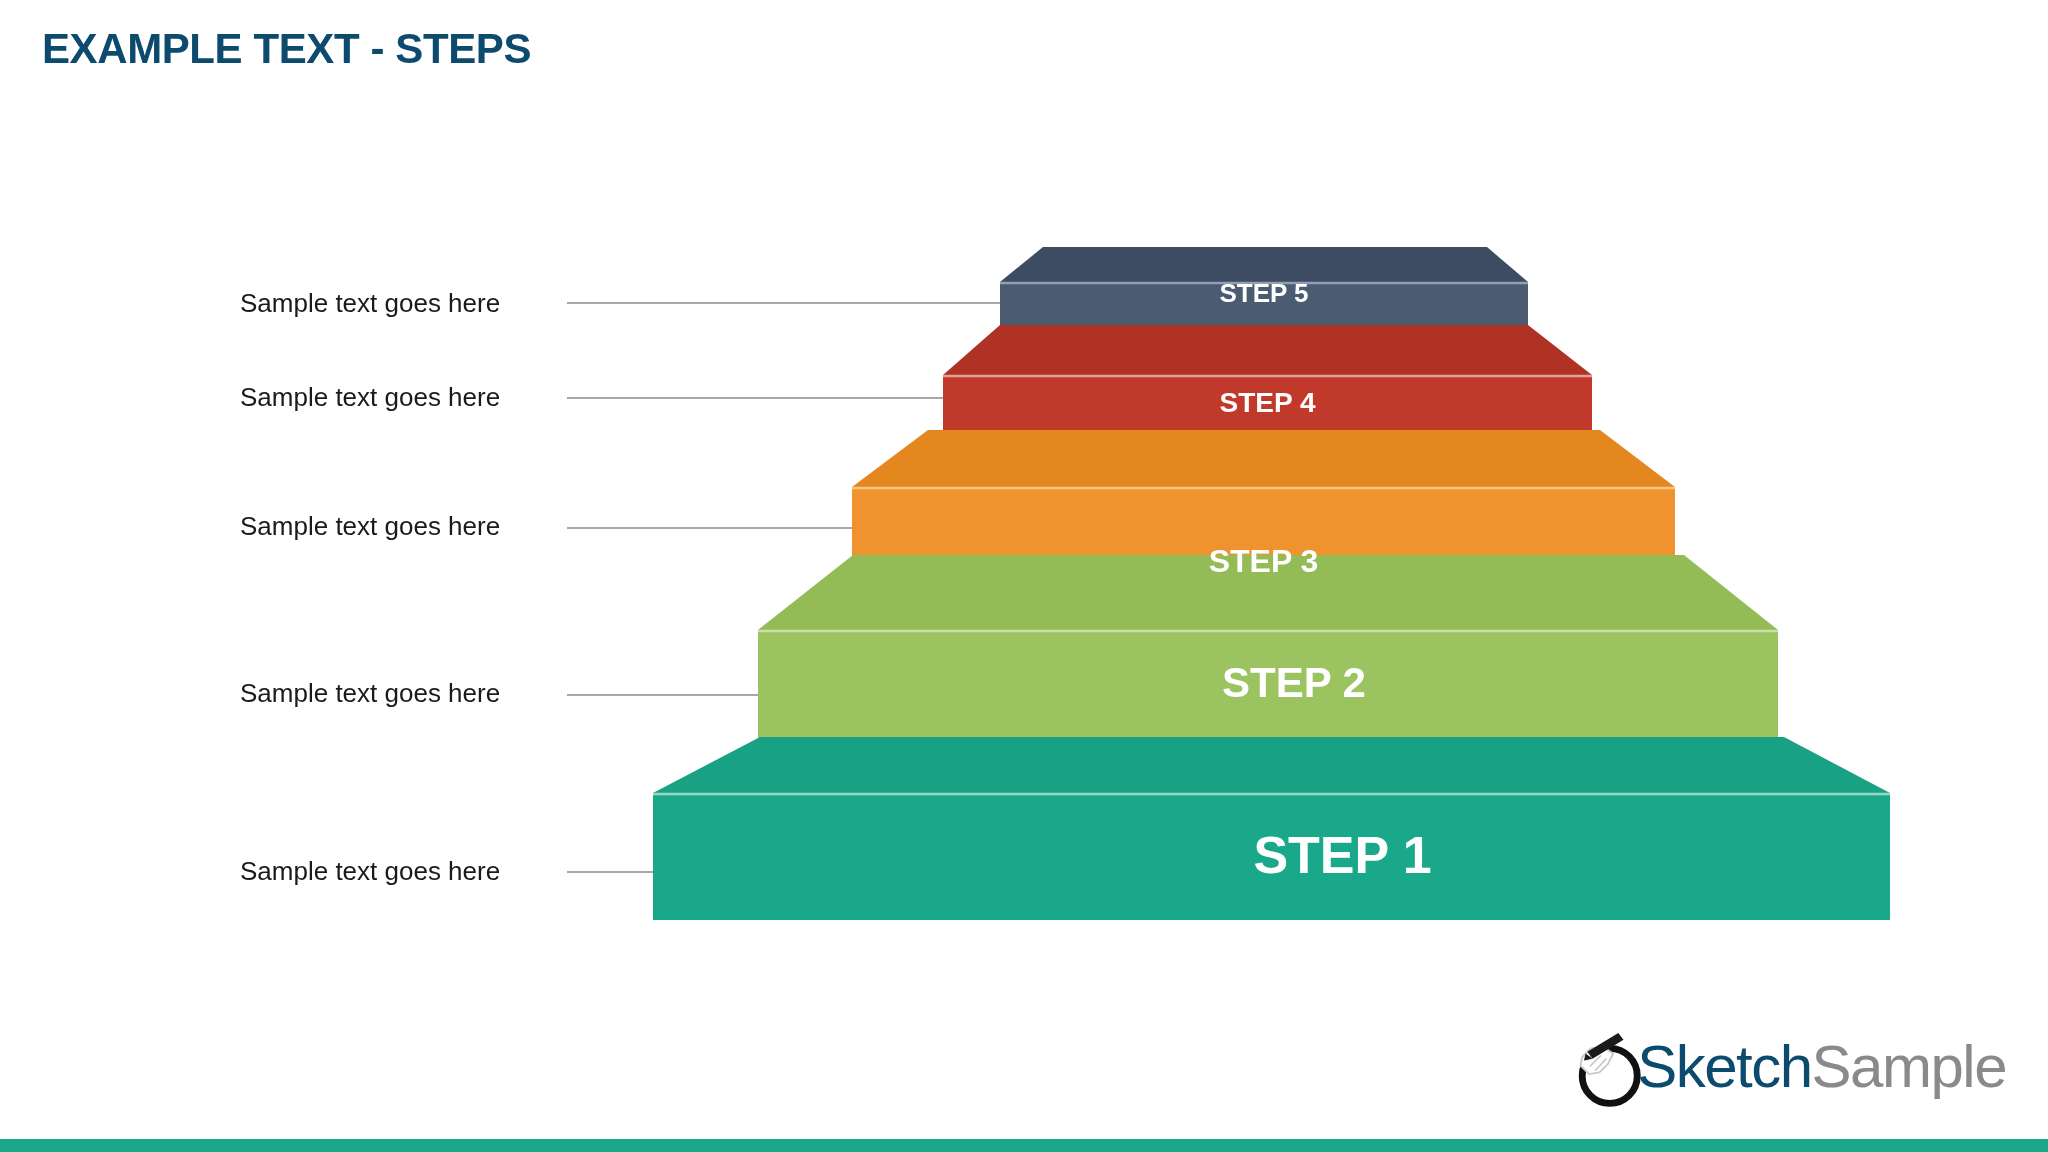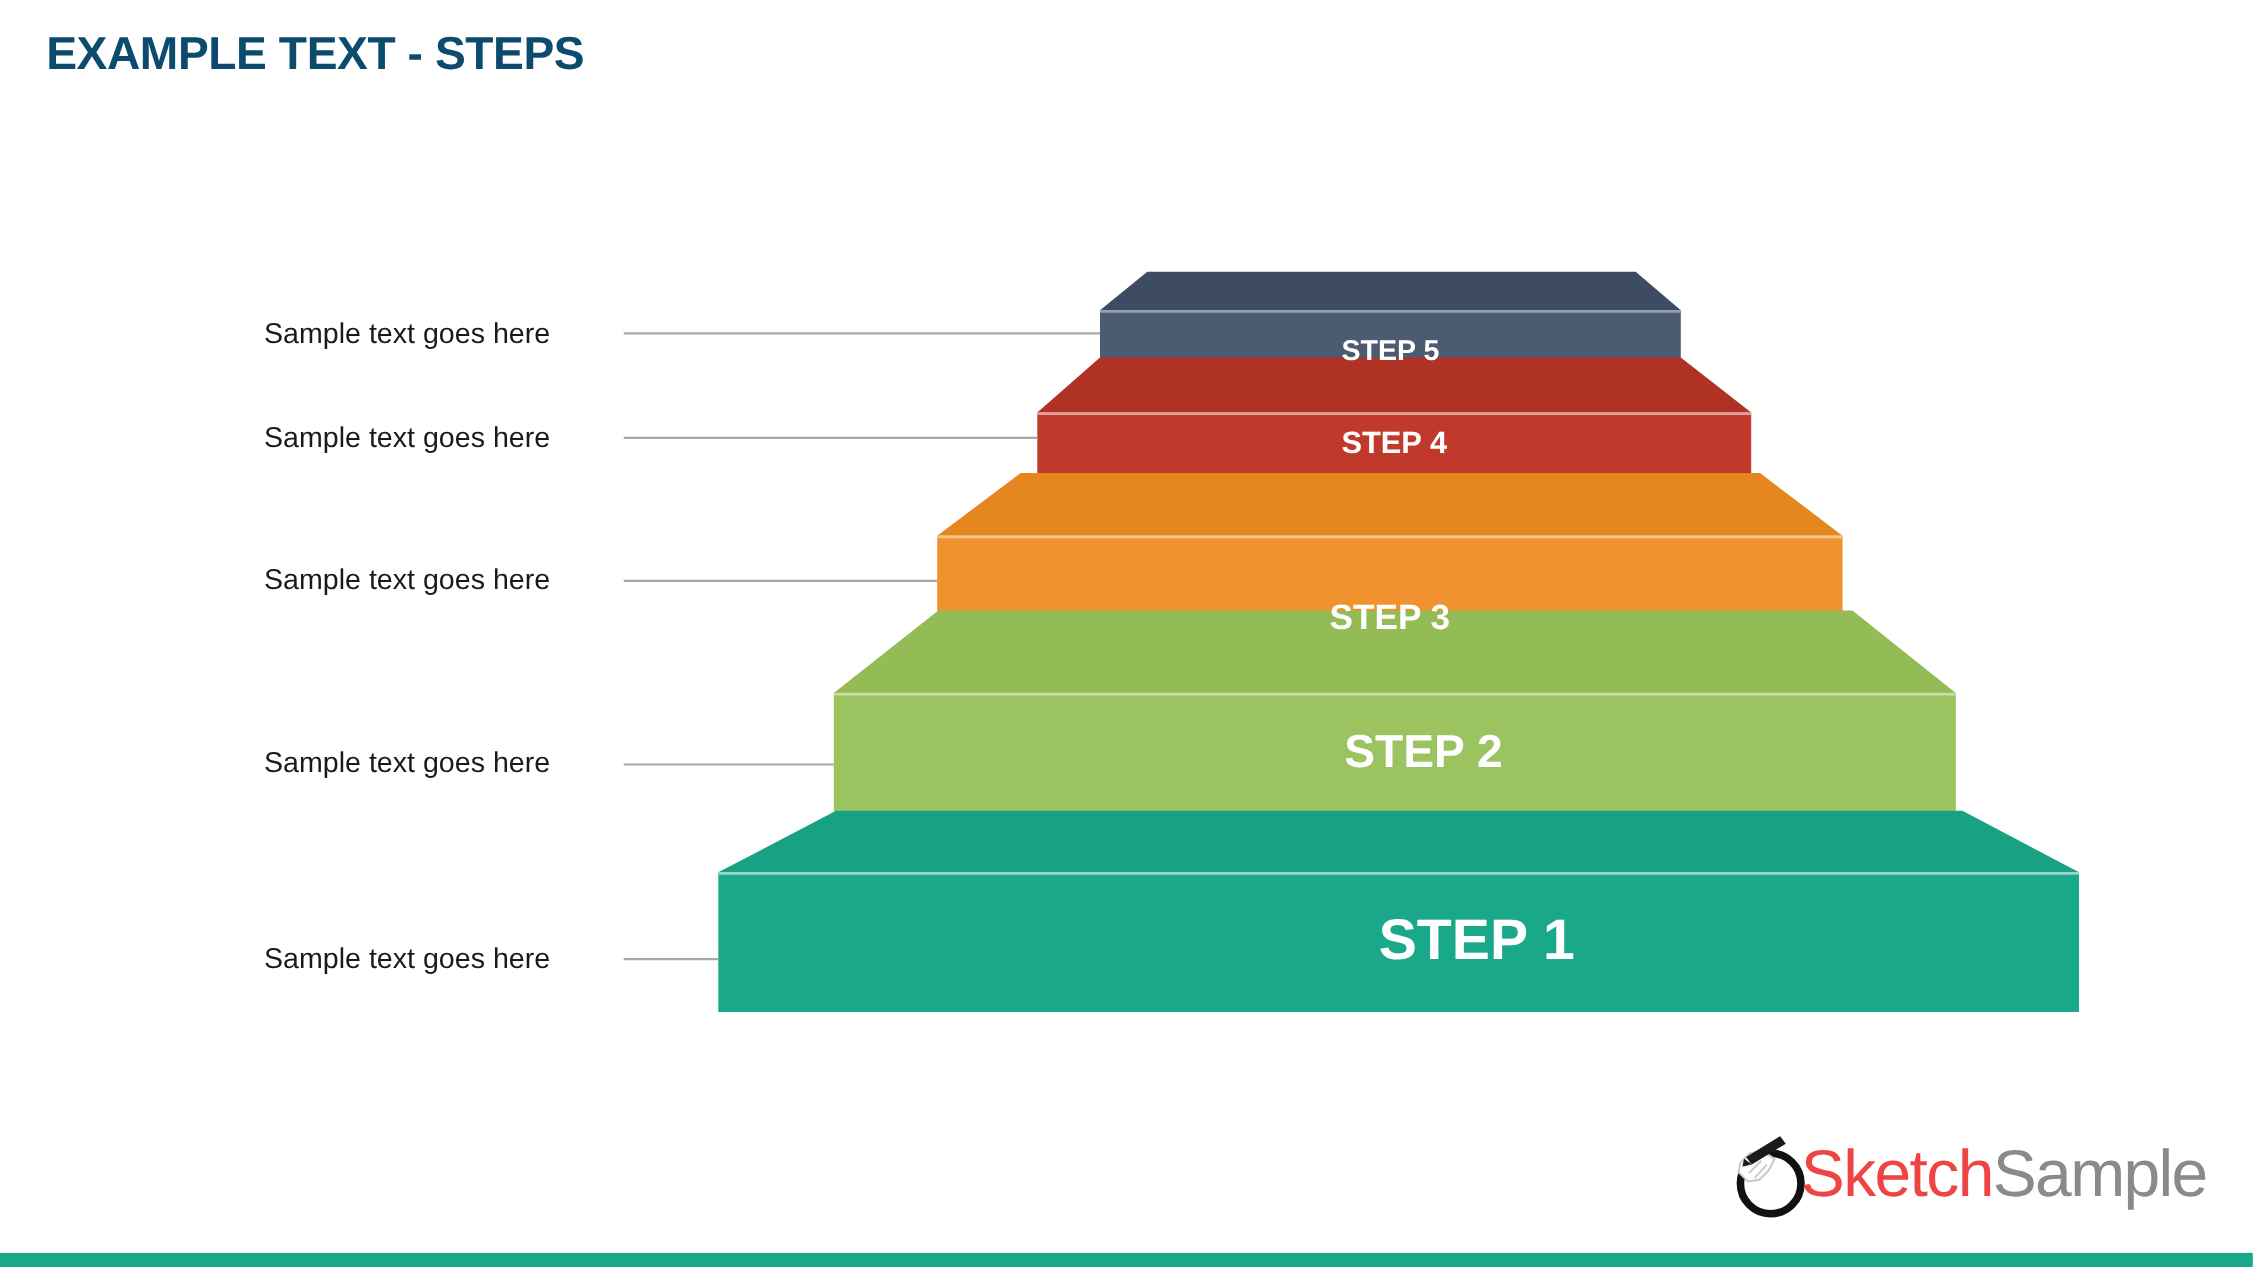--- a/index.html
+++ b/index.html
@@ -101,21 +101,21 @@
     top: 2px;
   }
   #logo-wordmark {
     font-family: "Liberation Sans", sans-serif;
     font-size: 60px;
     letter-spacing: -1.5px;
     line-height: 1;
     position: relative;
     left: -18px;
   }
-  #logo-sketch { color: #ef4444; }
+  #logo-sketch { color: #0c4a6e; }
   #logo-bubble { color: #8a8a8a; }
 
   
   #bottom-bar {
     position: absolute;
     left: 0;
     bottom: 0;
     width: 2048px;
     height: 13px;
     background: #1aa88b;
@@ -162,21 +162,21 @@
       <line x1="567" y1="872" x2="653" y2="872" stroke="#a8a8a8" stroke-width="2"></line>
     </svg>
   <div id="captions-layer">
       <div class="step-caption" style="left: 207px; top: 290px;">Sample text goes here</div>
       <div class="step-caption" style="left: 207px; top: 384px;">Sample text goes here</div>
       <div class="step-caption" style="left: 207px; top: 513px;">Sample text goes here</div>
       <div class="step-caption" style="left: 207px; top: 680px;">Sample text goes here</div>
       <div class="step-caption" style="left: 207px; top: 858px;">Sample text goes here</div>
     </div>
   <div id="labels-layer">
-      <div class="step-label" style="left: 1000px; width: 528px; font-size: 26px; top: 305px;">STEP 5</div>
+      <div class="step-label" style="left: 1000px; width: 528px; font-size: 26px; top: 280px;">STEP 5</div>
       <div class="step-label" style="left: 943px; width: 649px; font-size: 28px; top: 388.94px;">STEP 4</div>
       <div class="step-label" style="left: 852px; width: 823px; font-size: 32px; top: 504.86px; margin-top: 40px;">STEP 3</div>
       <div class="step-label" style="left: 758px; width: 1072px; font-size: 42px; top: 662.16px;">STEP 2</div>
       <div class="step-label" style="left: 653px; width: 1379px; font-size: 52px; top: 829.46px;">STEP 1</div>
     </div>
 </div>
 
 <div id="logo">
   <svg id="logo-mark" viewBox="0 0 100 100">
     <circle cx="52" cy="58" r="32" fill="none" stroke="#111111" stroke-width="8"></circle>

